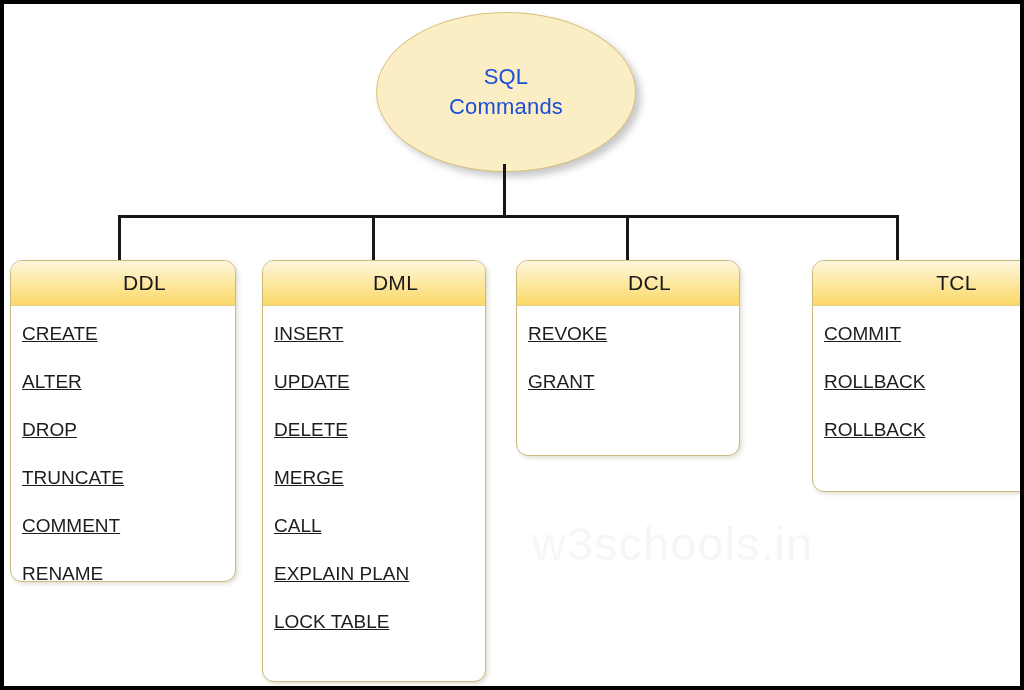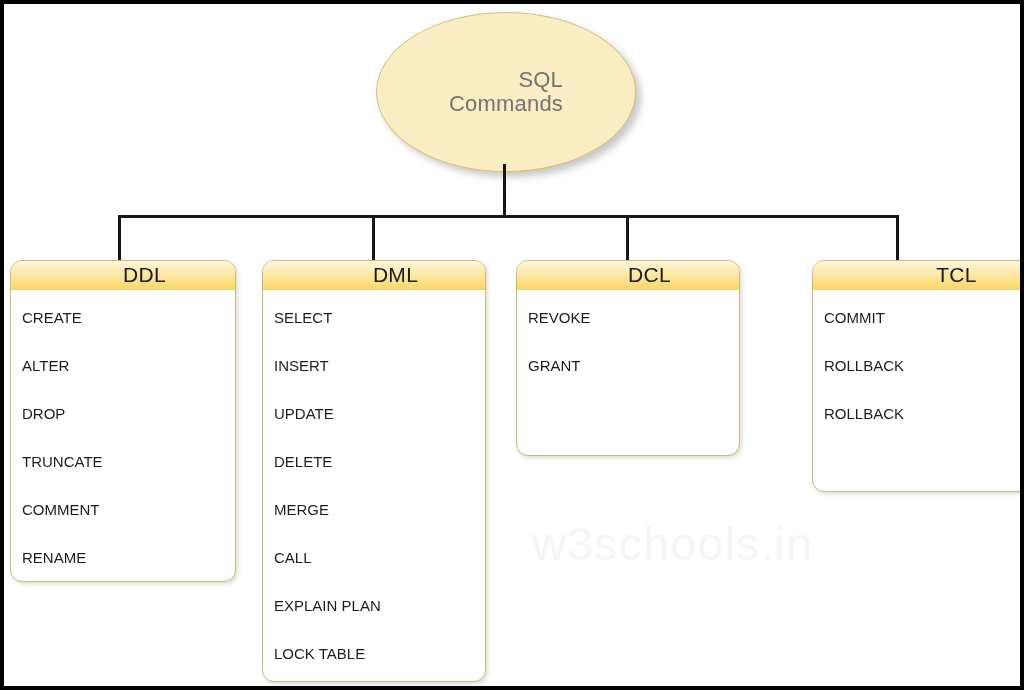--- a/index.html
+++ b/index.html
@@ -30,24 +30,24 @@
     border-radius: 50%;
     background: #fbeec4;
     border: 1px solid #d6c27a;
     box-shadow: 5px 5px 7px rgba(120,120,120,0.40);
     display: flex;
     align-items: center;
     justify-content: center;
     box-sizing: border-box;
   }
   .root-label {
-    text-align: right;
+    text-align: center;
     font-size: 22px;
-    line-height: 24px;
-    color: #737373;
+    line-height: 30px;
+    color: #1d4ed8;
     letter-spacing: 0.2px;
     white-space: pre-line;
   }
 
   
   .conn {
     position: absolute;
     background: #17171a;
   }
   .conn-stem      { left: 499px; top: 160px;  width: 3px;   height: 54px; }
@@ -61,46 +61,47 @@
   .cat-box {
     position: absolute;
     background: #ffffff;
     border: 1px solid #c9b97c;
     border-radius: 12px;
     box-shadow: 2px 2px 4px rgba(150,145,110,0.30);
     box-sizing: border-box;
     overflow: hidden;
   }
   .cat-header {
-    height: 29px;
+    height: 45px;
     background: linear-gradient(to bottom, #fdf6dc 0%, #fde9a8 45%, #fbd867 100%);
     border-bottom: 1px solid #e0cf8e;
     display: flex;
     align-items: center;
     justify-content: center;
     box-sizing: border-box;
     padding-left: 43px;
   }
   .cat-header-label {
     font-size: 21px;
     color: #1a1a1a;
     letter-spacing: 0.3px;
   }
   .cat-items {
     padding: 11px 0 0 0;
     box-sizing: border-box;
   }
   .cat-item {
-    font-size: 15px;
+    font-size: 19px;
     color: #1d1d1d;
     padding: 0 11px;
     height: 48px;
     line-height: 34px;
     box-sizing: border-box;
     white-space: nowrap;
+    text-decoration: underline;
   }
 
   
   #box-ddl { left: 6px;   top: 256px; width: 226px; height: 322px; }
   #box-dml { left: 258px; top: 256px; width: 224px; height: 422px; }
   #box-dcl { left: 512px; top: 256px; width: 224px; height: 196px; }
   #box-tcl { left: 808px; top: 256px; width: 246px; height: 232px; }
 
   
   .watermark {
@@ -145,21 +146,20 @@
       <div class="cat-item">COMMENT</div>
       <div class="cat-item">RENAME</div>
     </div>
   </div>
 
   <div class="cat-box" id="box-dml">
     <div class="cat-header">
       <span class="cat-header-label">DML</span>
     </div>
     <div class="cat-items">
-      <div class="cat-item">SELECT</div>
       <div class="cat-item">INSERT</div>
       <div class="cat-item">UPDATE</div>
       <div class="cat-item">DELETE</div>
       <div class="cat-item">MERGE</div>
       <div class="cat-item">CALL</div>
       <div class="cat-item">EXPLAIN PLAN</div>
       <div class="cat-item">LOCK TABLE</div>
     </div>
   </div>
 

